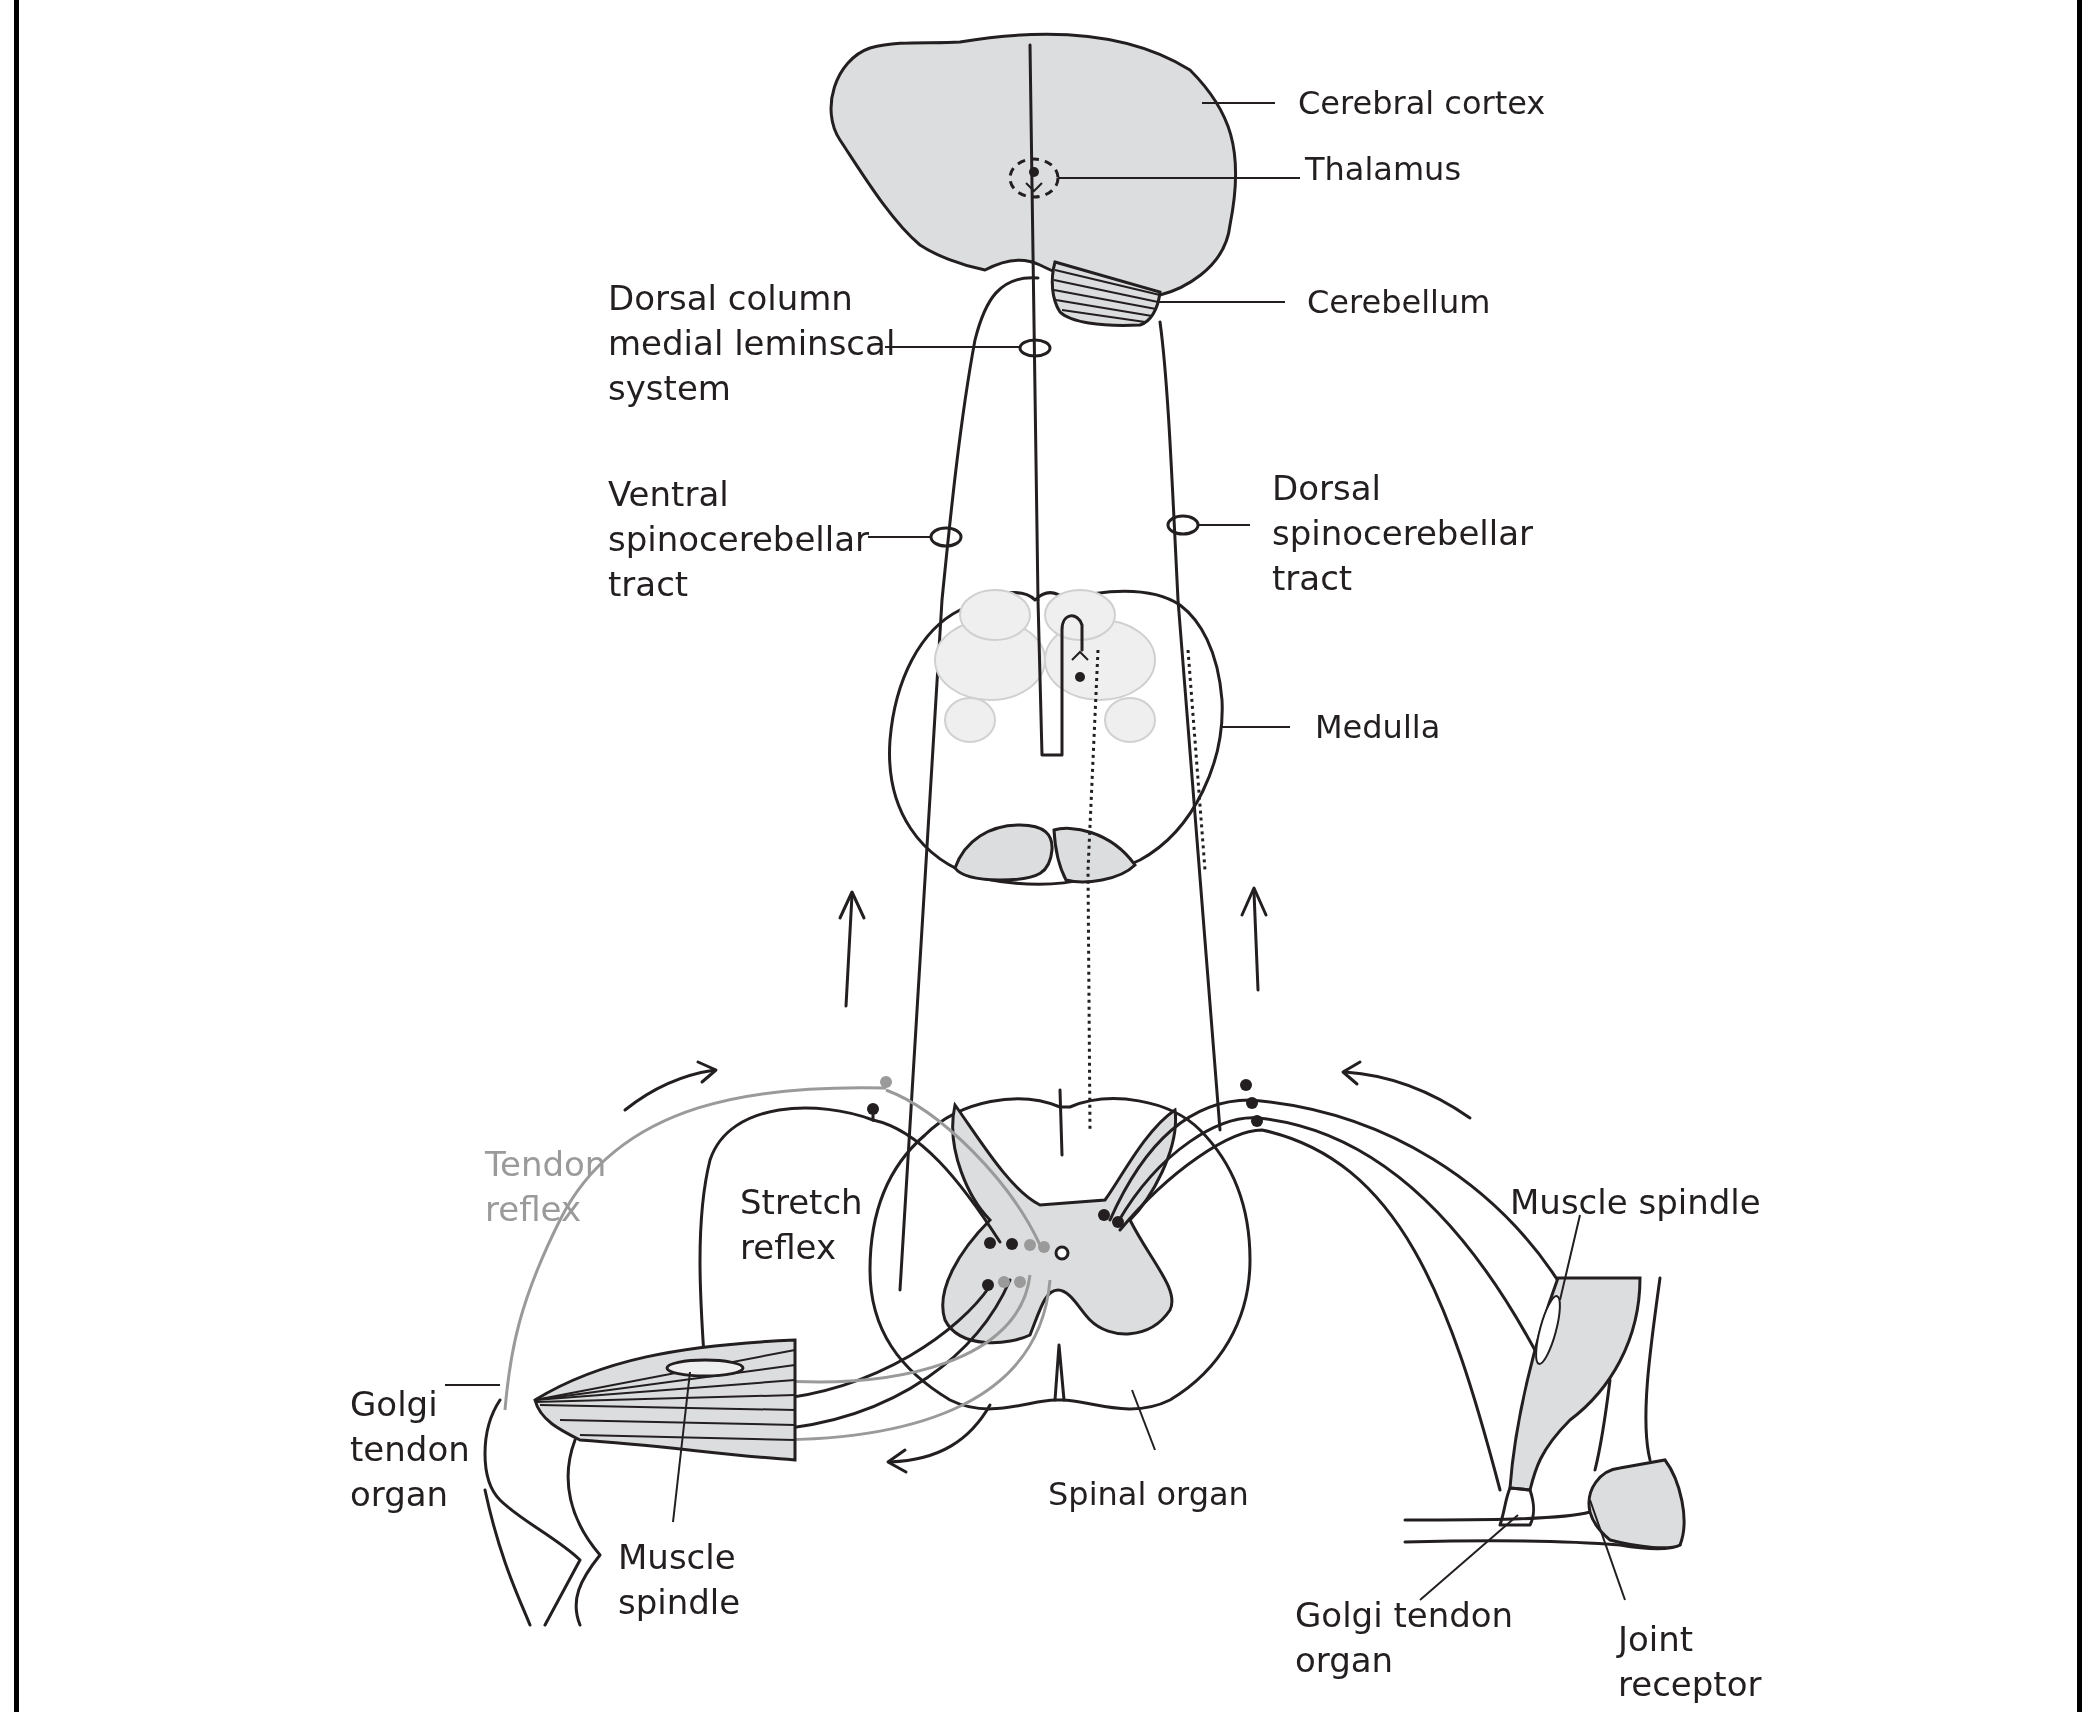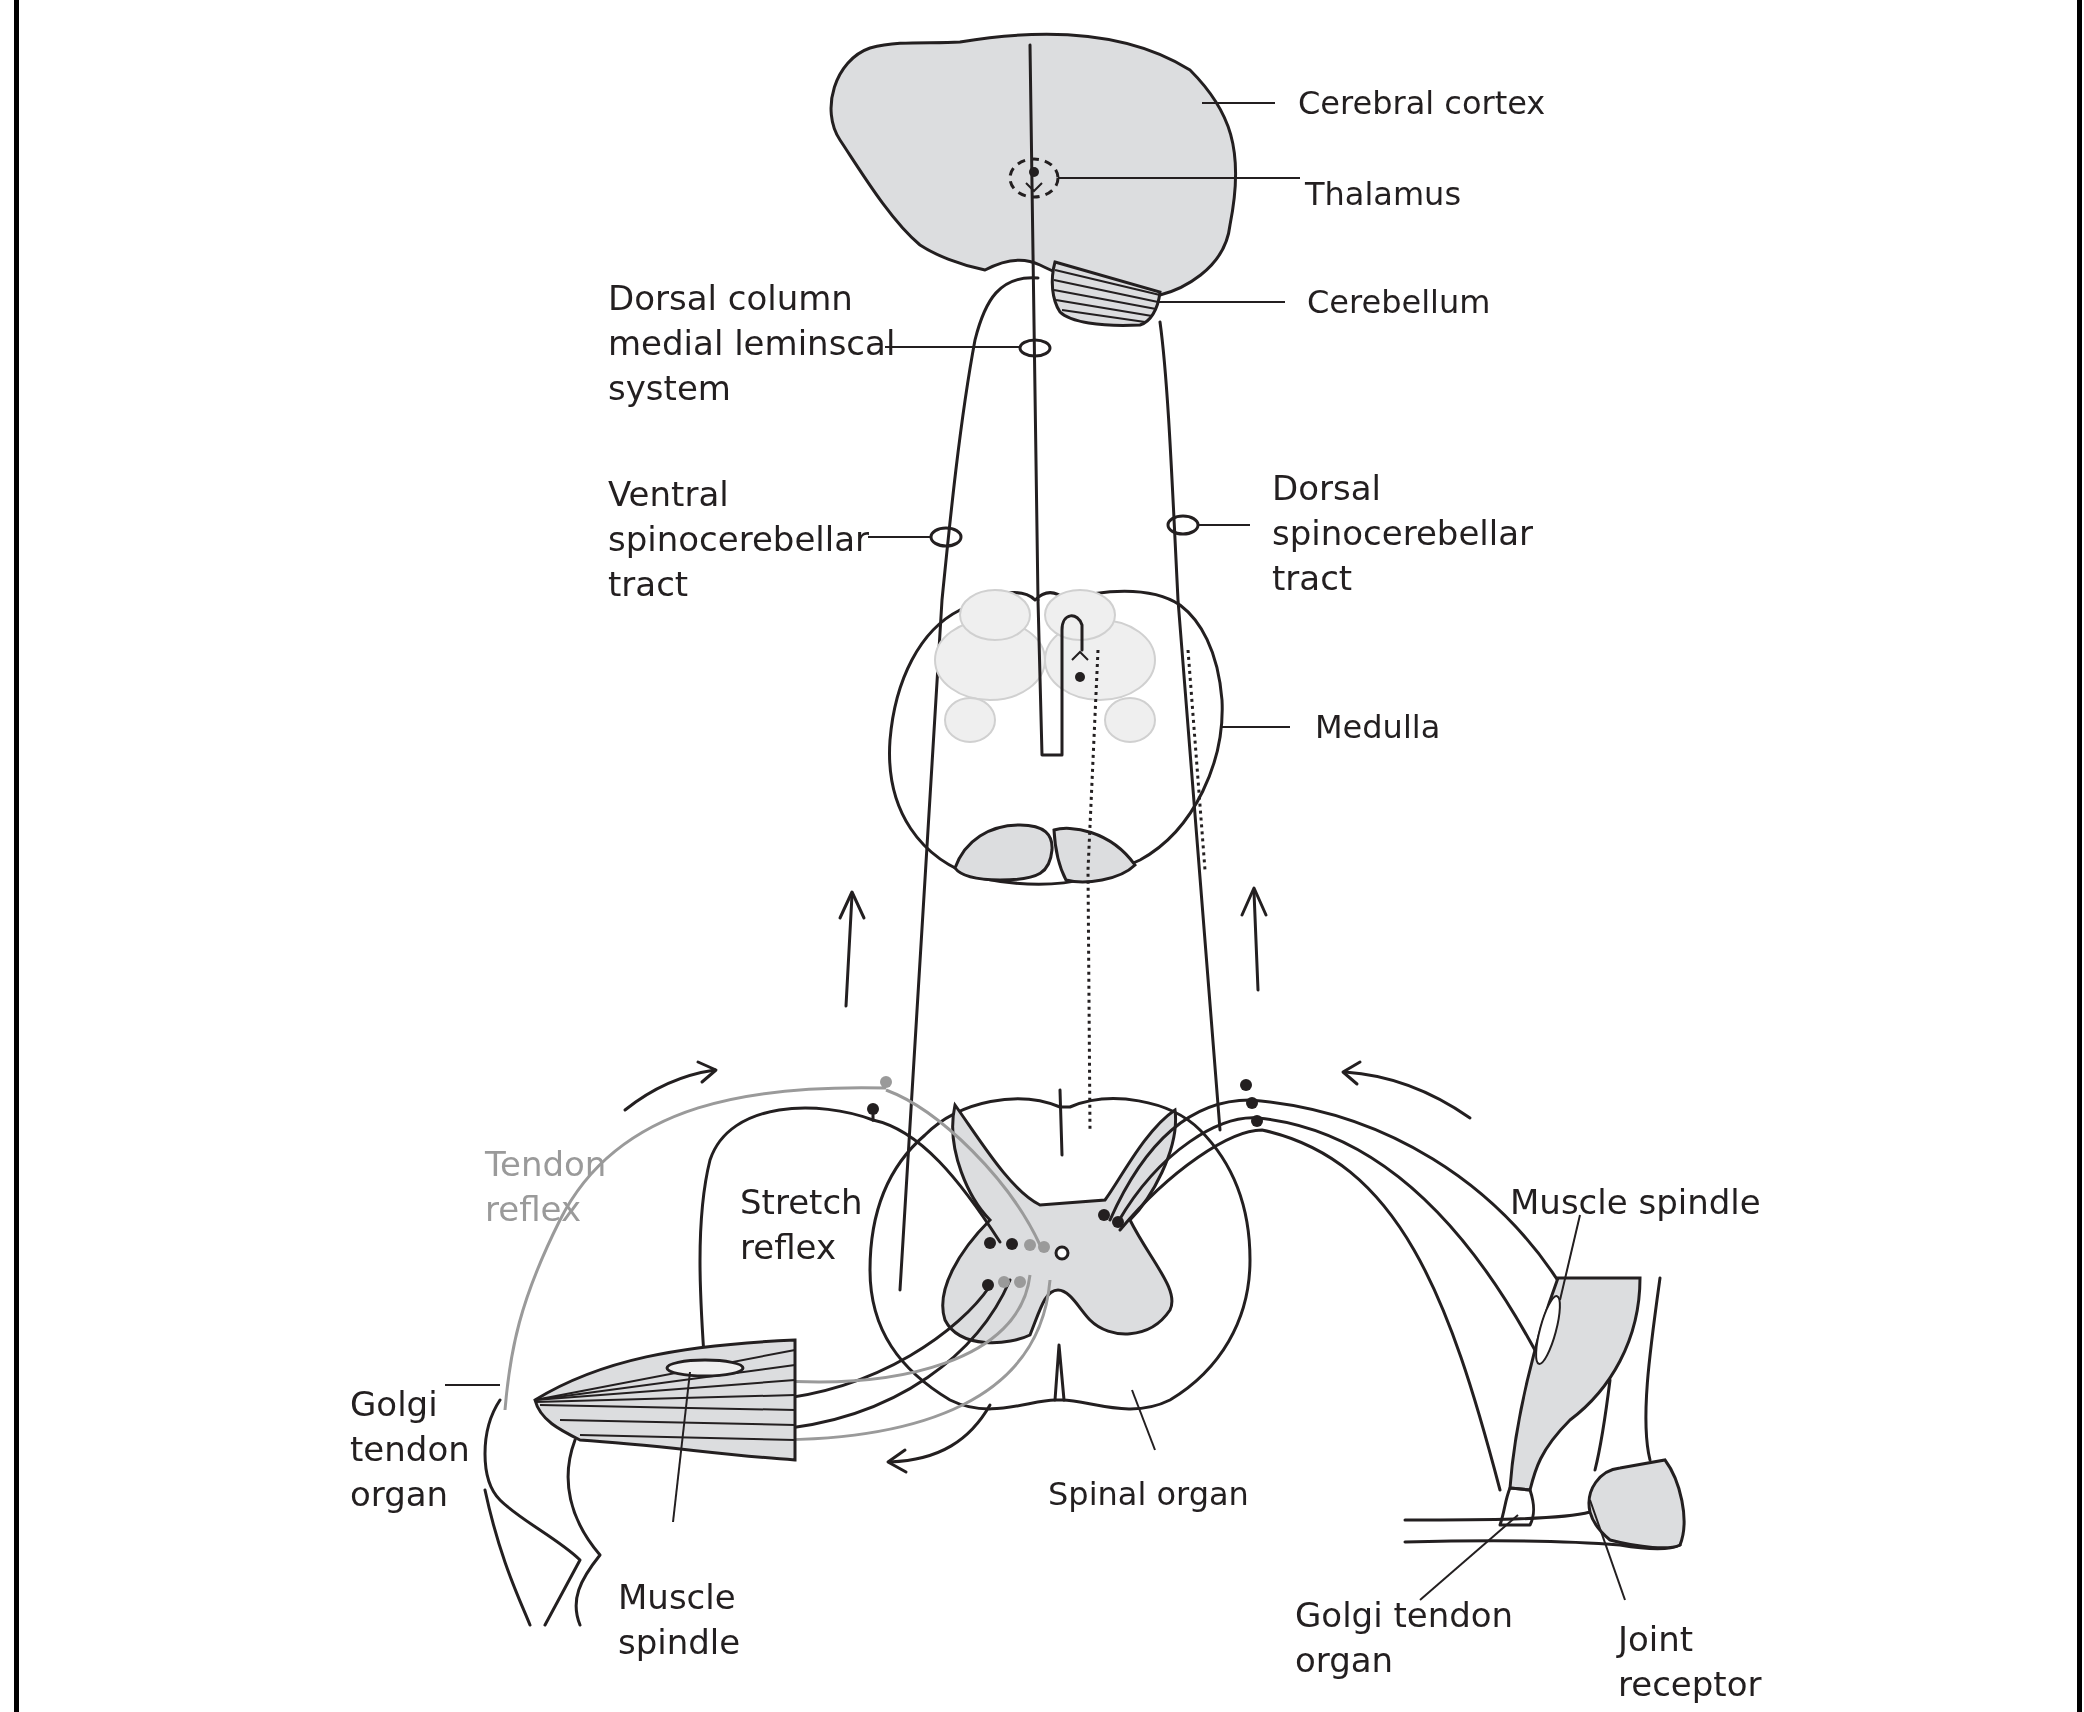--- a/index.html
+++ b/index.html
@@ -161,21 +161,21 @@
     <path class="thin" d="M1132,1390 L1155,1450"></path>
     <path class="thin" d="M445,1385 L500,1385"></path>
     <path class="thin" d="M690,1372 L673,1522"></path>
     <path class="thin" d="M1580,1215 L1560,1300"></path>
     <path class="thin" d="M1518,1515 L1420,1600"></path>
     <path class="thin" d="M1590,1500 L1625,1600"></path>
   </g>
 </svg>
 
 <div class="lbl lbl-big" style="left:1298px;top:79px;">Cerebral cortex</div>
-<div class="lbl lbl-big" style="left:1305px;top:170px;">Thalamus</div>
+<div class="lbl lbl-big" style="left:1305px;top:145px;">Thalamus</div>
 <div class="lbl lbl-big" style="left:1307px;top:278px;">Cerebellum</div>
 <div class="lbl lbl-big" style="left:1315px;top:703px;">Medulla</div>
 <div class="lbl lbl-big" style="left:1048px;top:1470px;">Spinal organ</div>
 
 <div class="lbl lbl-med" style="left:608px;top:276px;">Dorsal column
 medial leminscal
 system</div>
 <div class="lbl lbl-med" style="left:608px;top:472px;">Ventral
 spinocerebellar
 tract</div>
@@ -184,20 +184,20 @@
 tract</div>
 
 <div class="lbl lbl-med lbl-gray" style="left:485px;top:1142px;">Tendon
 reflex</div>
 <div class="lbl lbl-med" style="left:720px;top:1180px;margin-left:20px;">Stretch
 reflex</div>
 
 <div class="lbl lbl-med" style="left:350px;top:1382px;">Golgi
 tendon
 organ</div>
-<div class="lbl lbl-med" style="left:618px;top:1535px;margin-top:40px;">Muscle
+<div class="lbl lbl-med" style="left:618px;top:1535px;">Muscle
 spindle</div>
 
 <div class="lbl lbl-med" style="left:1510px;top:1180px;">Muscle spindle</div>
 <div class="lbl lbl-med" style="left:1295px;top:1593px;">Golgi tendon
 organ</div>
 <div class="lbl lbl-med" style="left:1618px;top:1617px;">Joint
 receptor</div>
 
 </body></html>

